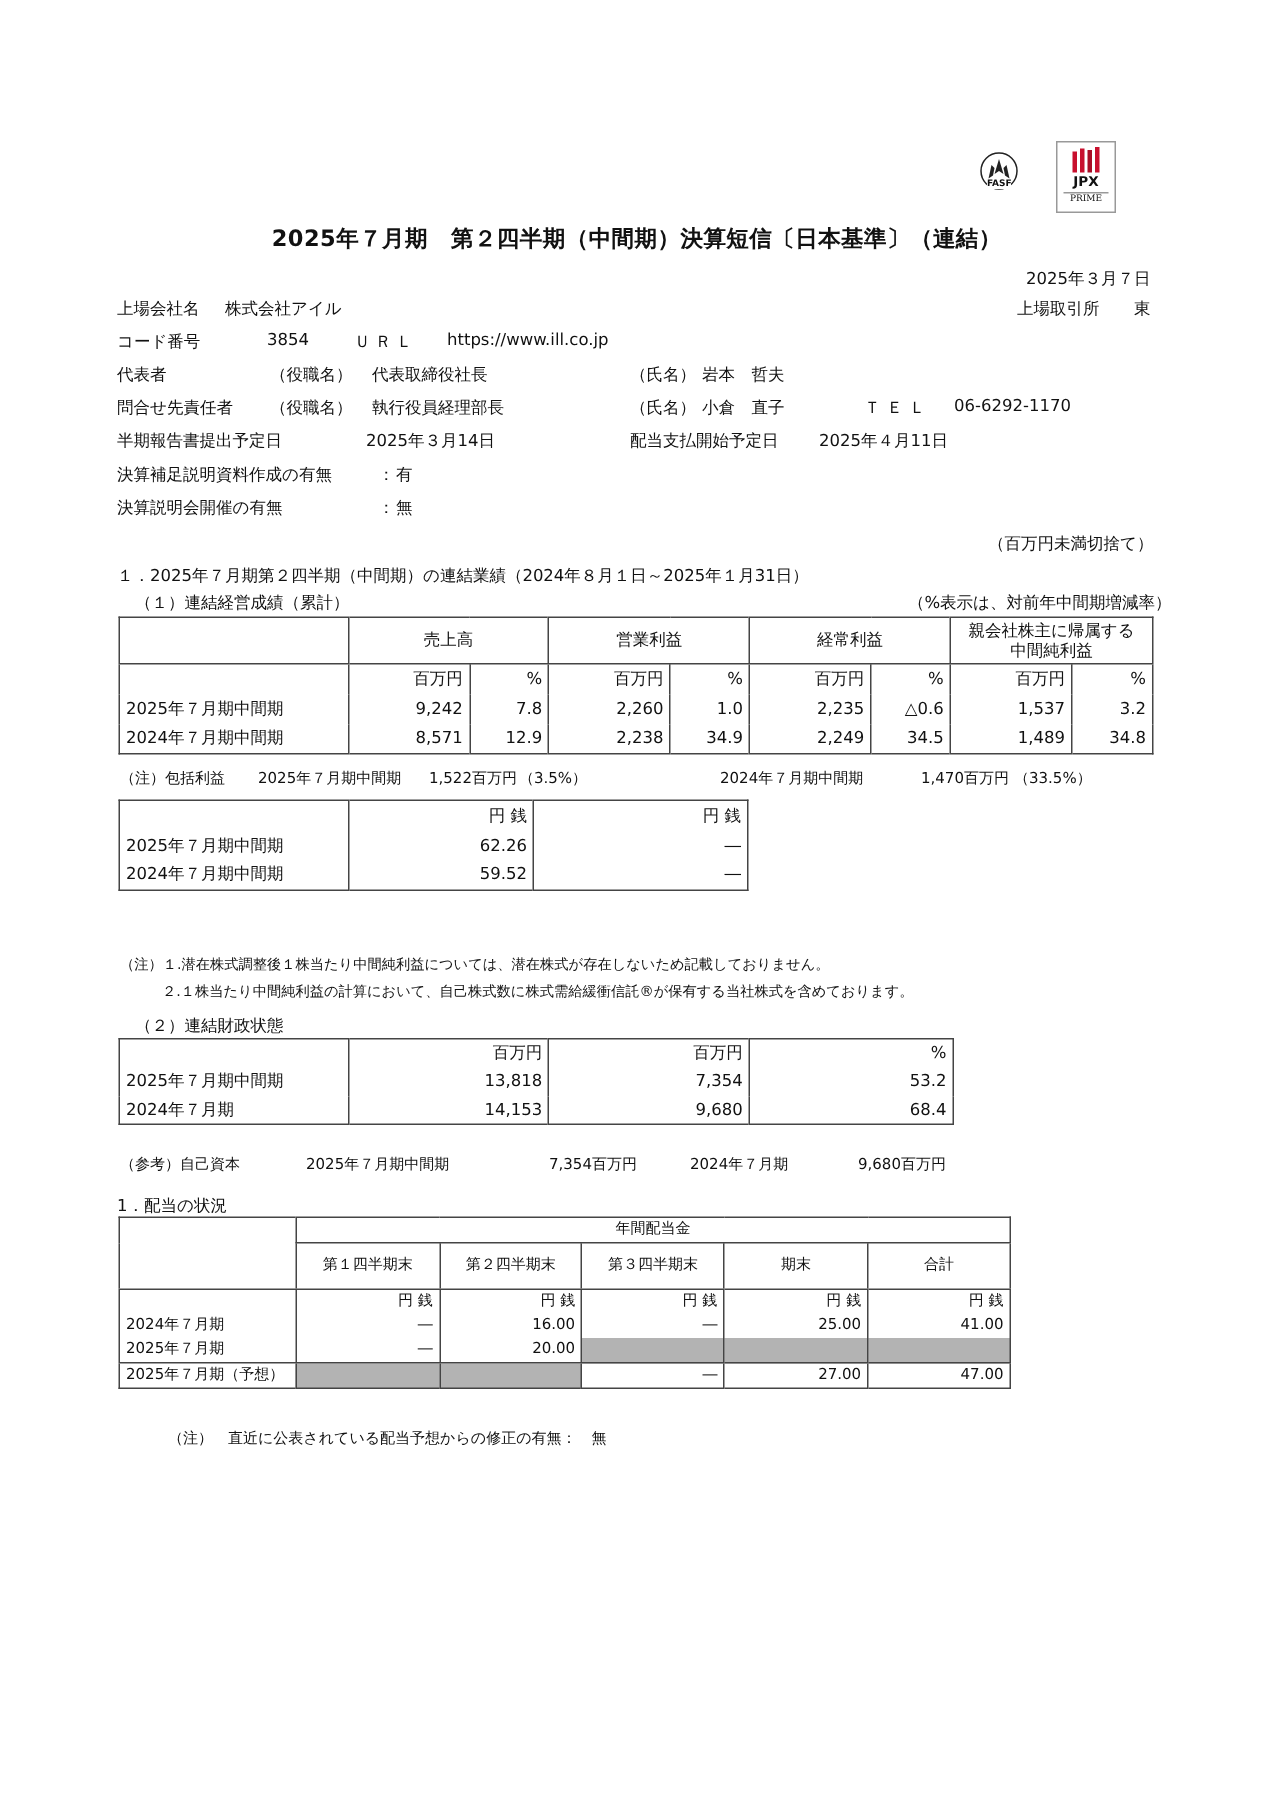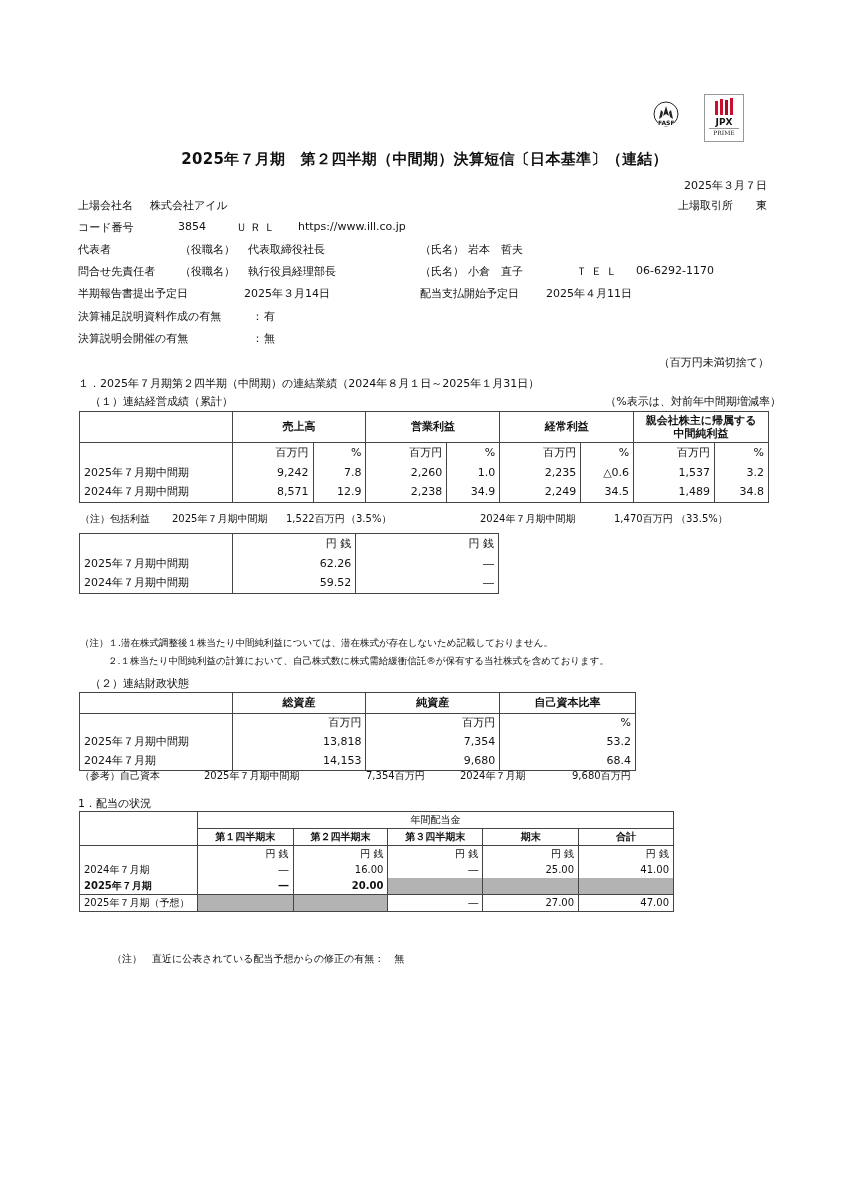--- a/index.html
+++ b/index.html
@@ -5,21 +5,21 @@
   html, body { margin:0; padding:0; background:#fff; }
   body { width:849px; height:1200px; position:relative; font-family:"DejaVu Sans", "Liberation Sans", sans-serif; color:#111; font-size:11px; }
   .abs { position:absolute; white-space:nowrap; }
   .title { font-size:15px; font-weight:bold; left:0; width:849px; text-align:center; top:150px; letter-spacing:0.3px; }
   table { border-collapse:collapse; position:absolute; font-size:11px; }
   td, th { font-weight:normal; padding:0 4px; line-height:16px; }
   .num { text-align:right; }
   .ctr { text-align:center; }
   .bl { border-left:1.5px solid #444; }
   .blt { border-left:1px solid #444; }
-  .bb { border-bottom:1.5px solid #444;font-weight:bold; }
+  .bb { border-bottom:1.5px solid #444; }
   .outer { border:1.5px solid #444; }
   .gray { background:#b3b3b3; }
   .small { font-size:10px; }
   .sm9 { font-size:9.5px; }
 </style>
 </head>
 <body>
 
 <div class="abs" style="left:652px;top:100px;width:28px;height:32px;">
   <svg width="28" height="32" viewBox="0 0 28 32">
@@ -187,26 +187,20 @@
 <div class="abs" style="left:90px;top:676px;">（２）連結財政状態</div>
 
 <table class="outer" style="left:79px;top:692px;width:557px;">
   <colgroup>
       <col style="width:153px">
       <col style="width:134px">
       <col style="width:134px">
       <col style="width:136px">
     </colgroup>
   <tbody>
-      <tr style="height:21px;">
-    <td class="bb"></td>
-    <td class="ctr bl bb">総資産</td>
-    <td class="ctr bl bb">純資産</td>
-    <td class="ctr bl bb">自己資本比率</td>
-  </tr>
   <tr style="height:19px;">
     <td></td>
     <td class="num bl">百万円</td>
     <td class="num bl">百万円</td>
     <td class="num bl">%</td>
   </tr>
   <tr style="height:19px;">
     <td>2025年７月期中間期</td>
     <td class="num bl">13,818</td>
     <td class="num bl">7,354</td>
@@ -236,21 +230,21 @@
       <col style="width:95px">
       <col style="width:95px">
       <col style="width:96px">
       <col style="width:95px">
     </colgroup>
   <tbody>
       <tr style="height:16px;">
     <td rowspan="2" class="bb"></td>
     <td colspan="5" class="ctr bl" style="border-bottom:1px solid #444;">年間配当金</td>
   </tr>
-  <tr style="height:17px;">
+  <tr style="height:31px;">
     <td class="ctr bl bb">第１四半期末</td>
     <td class="ctr bl bb">第２四半期末</td>
     <td class="ctr bl bb">第３四半期末</td>
     <td class="ctr bl bb">期末</td>
     <td class="ctr bl bb">合計</td>
   </tr>
   <tr style="height:15px;">
     <td></td>
     <td class="num bl">円 銭</td>
     <td class="num bl">円 銭</td>

